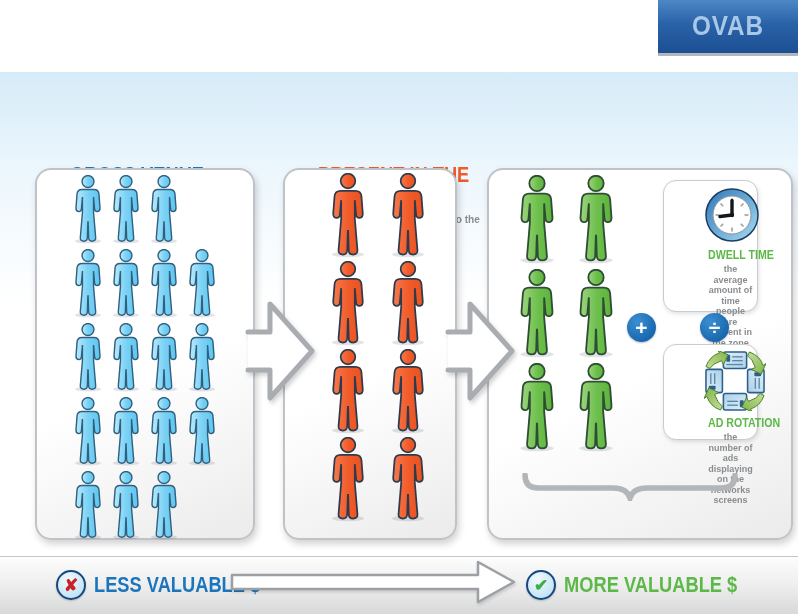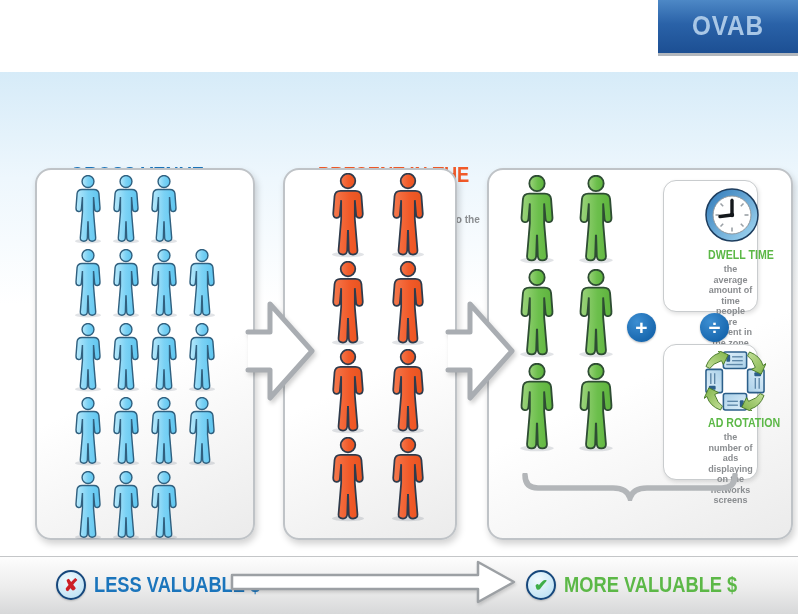--- a/index.html
+++ b/index.html
@@ -56,21 +56,21 @@
   .p-blue   { fill:url(#gBlue);   stroke:#30607f; stroke-width:2.5; }
   .p-orange { fill:url(#gOrange); stroke:#2f3b4c; stroke-width:2.5; }
   .p-green  { fill:url(#gGreen);  stroke:#2e4d33; stroke-width:2.5; }
 
   .flow-arrow { position:absolute; top:294px; width:76px; height:114px; filter:drop-shadow(2px 3px 2px rgba(0,0,0,.18)); }
   #arrow1 { left:242px; } #arrow2 { left:442px; }
 
   .metric-box { position:absolute; width:95px; background:#fff; border:1.5px solid #c9ccce; border-radius:13px;
     box-shadow:1px 2px 4px rgba(0,0,0,.12); text-align:center; padding-top:6px;padding-left:40px; }
   #dwell { left:663px; top:180px; height:132px; }
-  #adrot { left:663px; top:344px; height:136px; }
+  #adrot { left:663px; top:344px; height:96px; }
   .metric-box .mt { font-size:12.5px; font-weight:bold; transform:scaleX(.85); transform-origin:center top; margin-top:1px; white-space:nowrap; }
   .metric-box .md { font-size:9.5px; line-height:10.5px; font-weight:bold; color:#8a8d90; margin-top:2px; padding:0 3px;
     transform:scaleX(.95); transform-origin:center top; }
 
   .op-circle { position:absolute; width:29px; height:29px; border-radius:50%;
     background:radial-gradient(circle at 35% 30%, #3c8ed2, #1766ad 75%);
     color:#fff; display:flex; align-items:center; justify-content:center;
     font-size:21px; font-weight:bold; line-height:1; box-shadow:0 1px 2px rgba(0,0,0,.25); }
   #op-plus { left:627px; top:313px; }
   #op-div  { left:700px; top:313px; }

